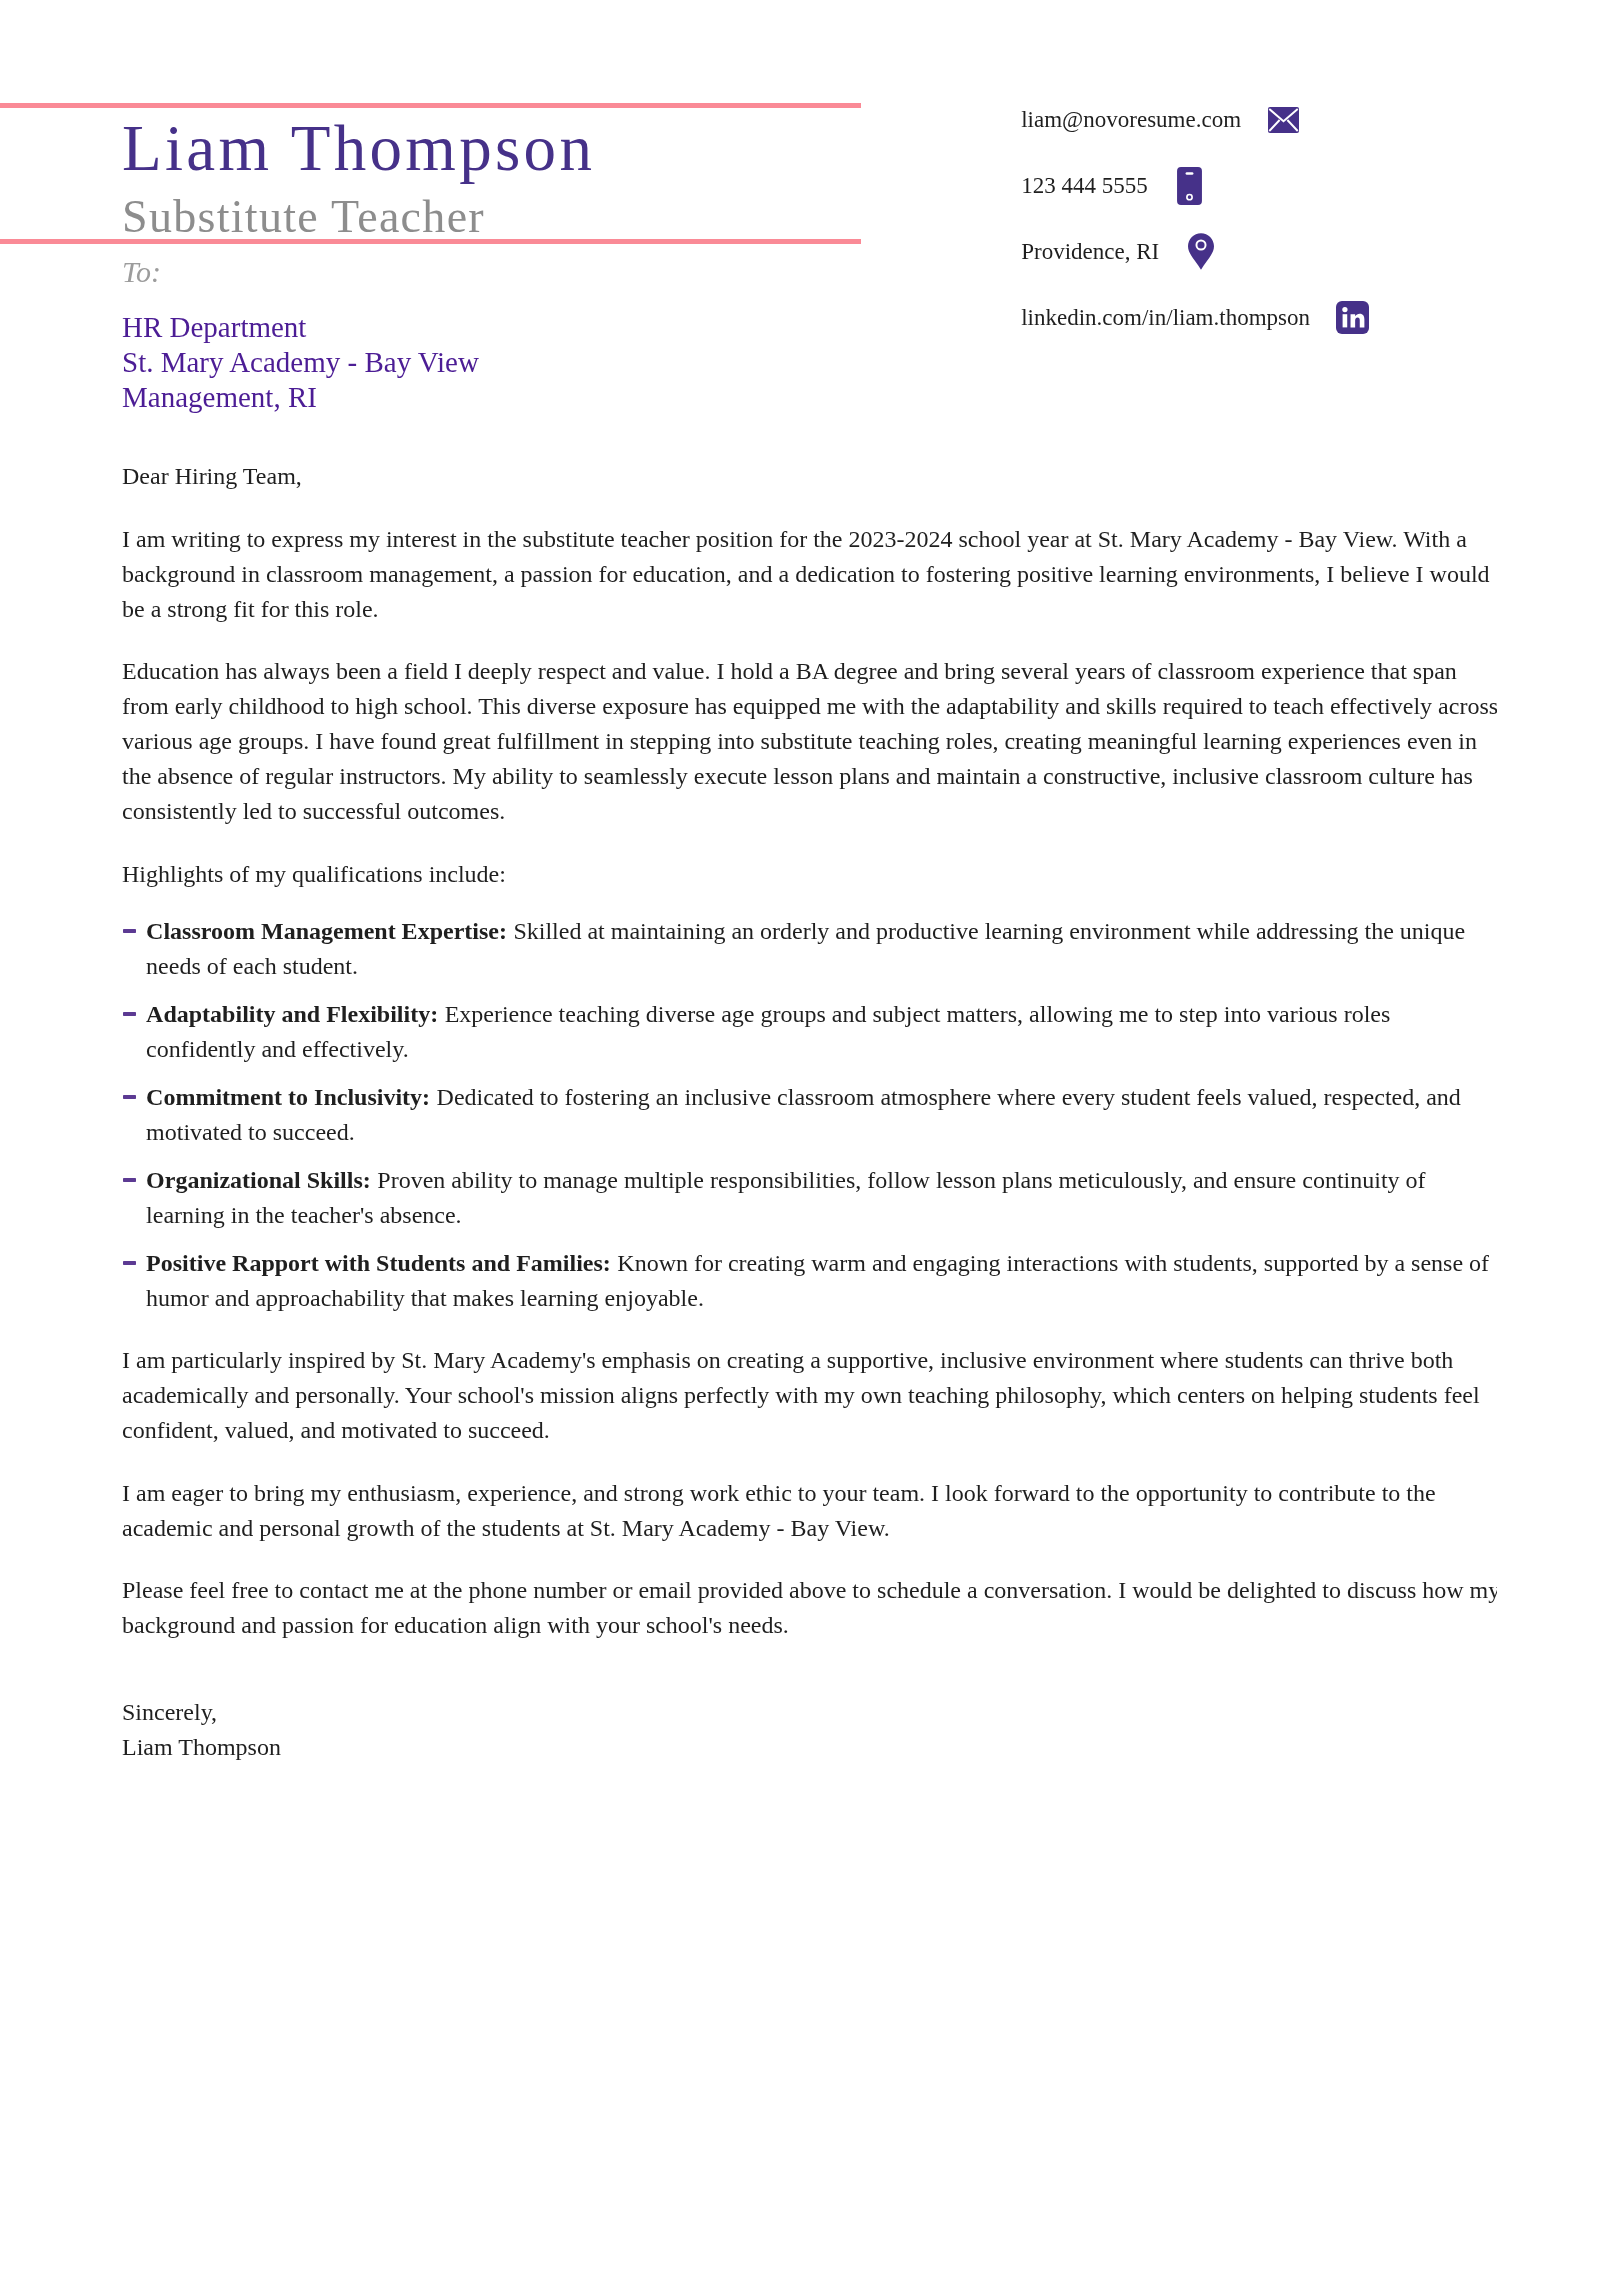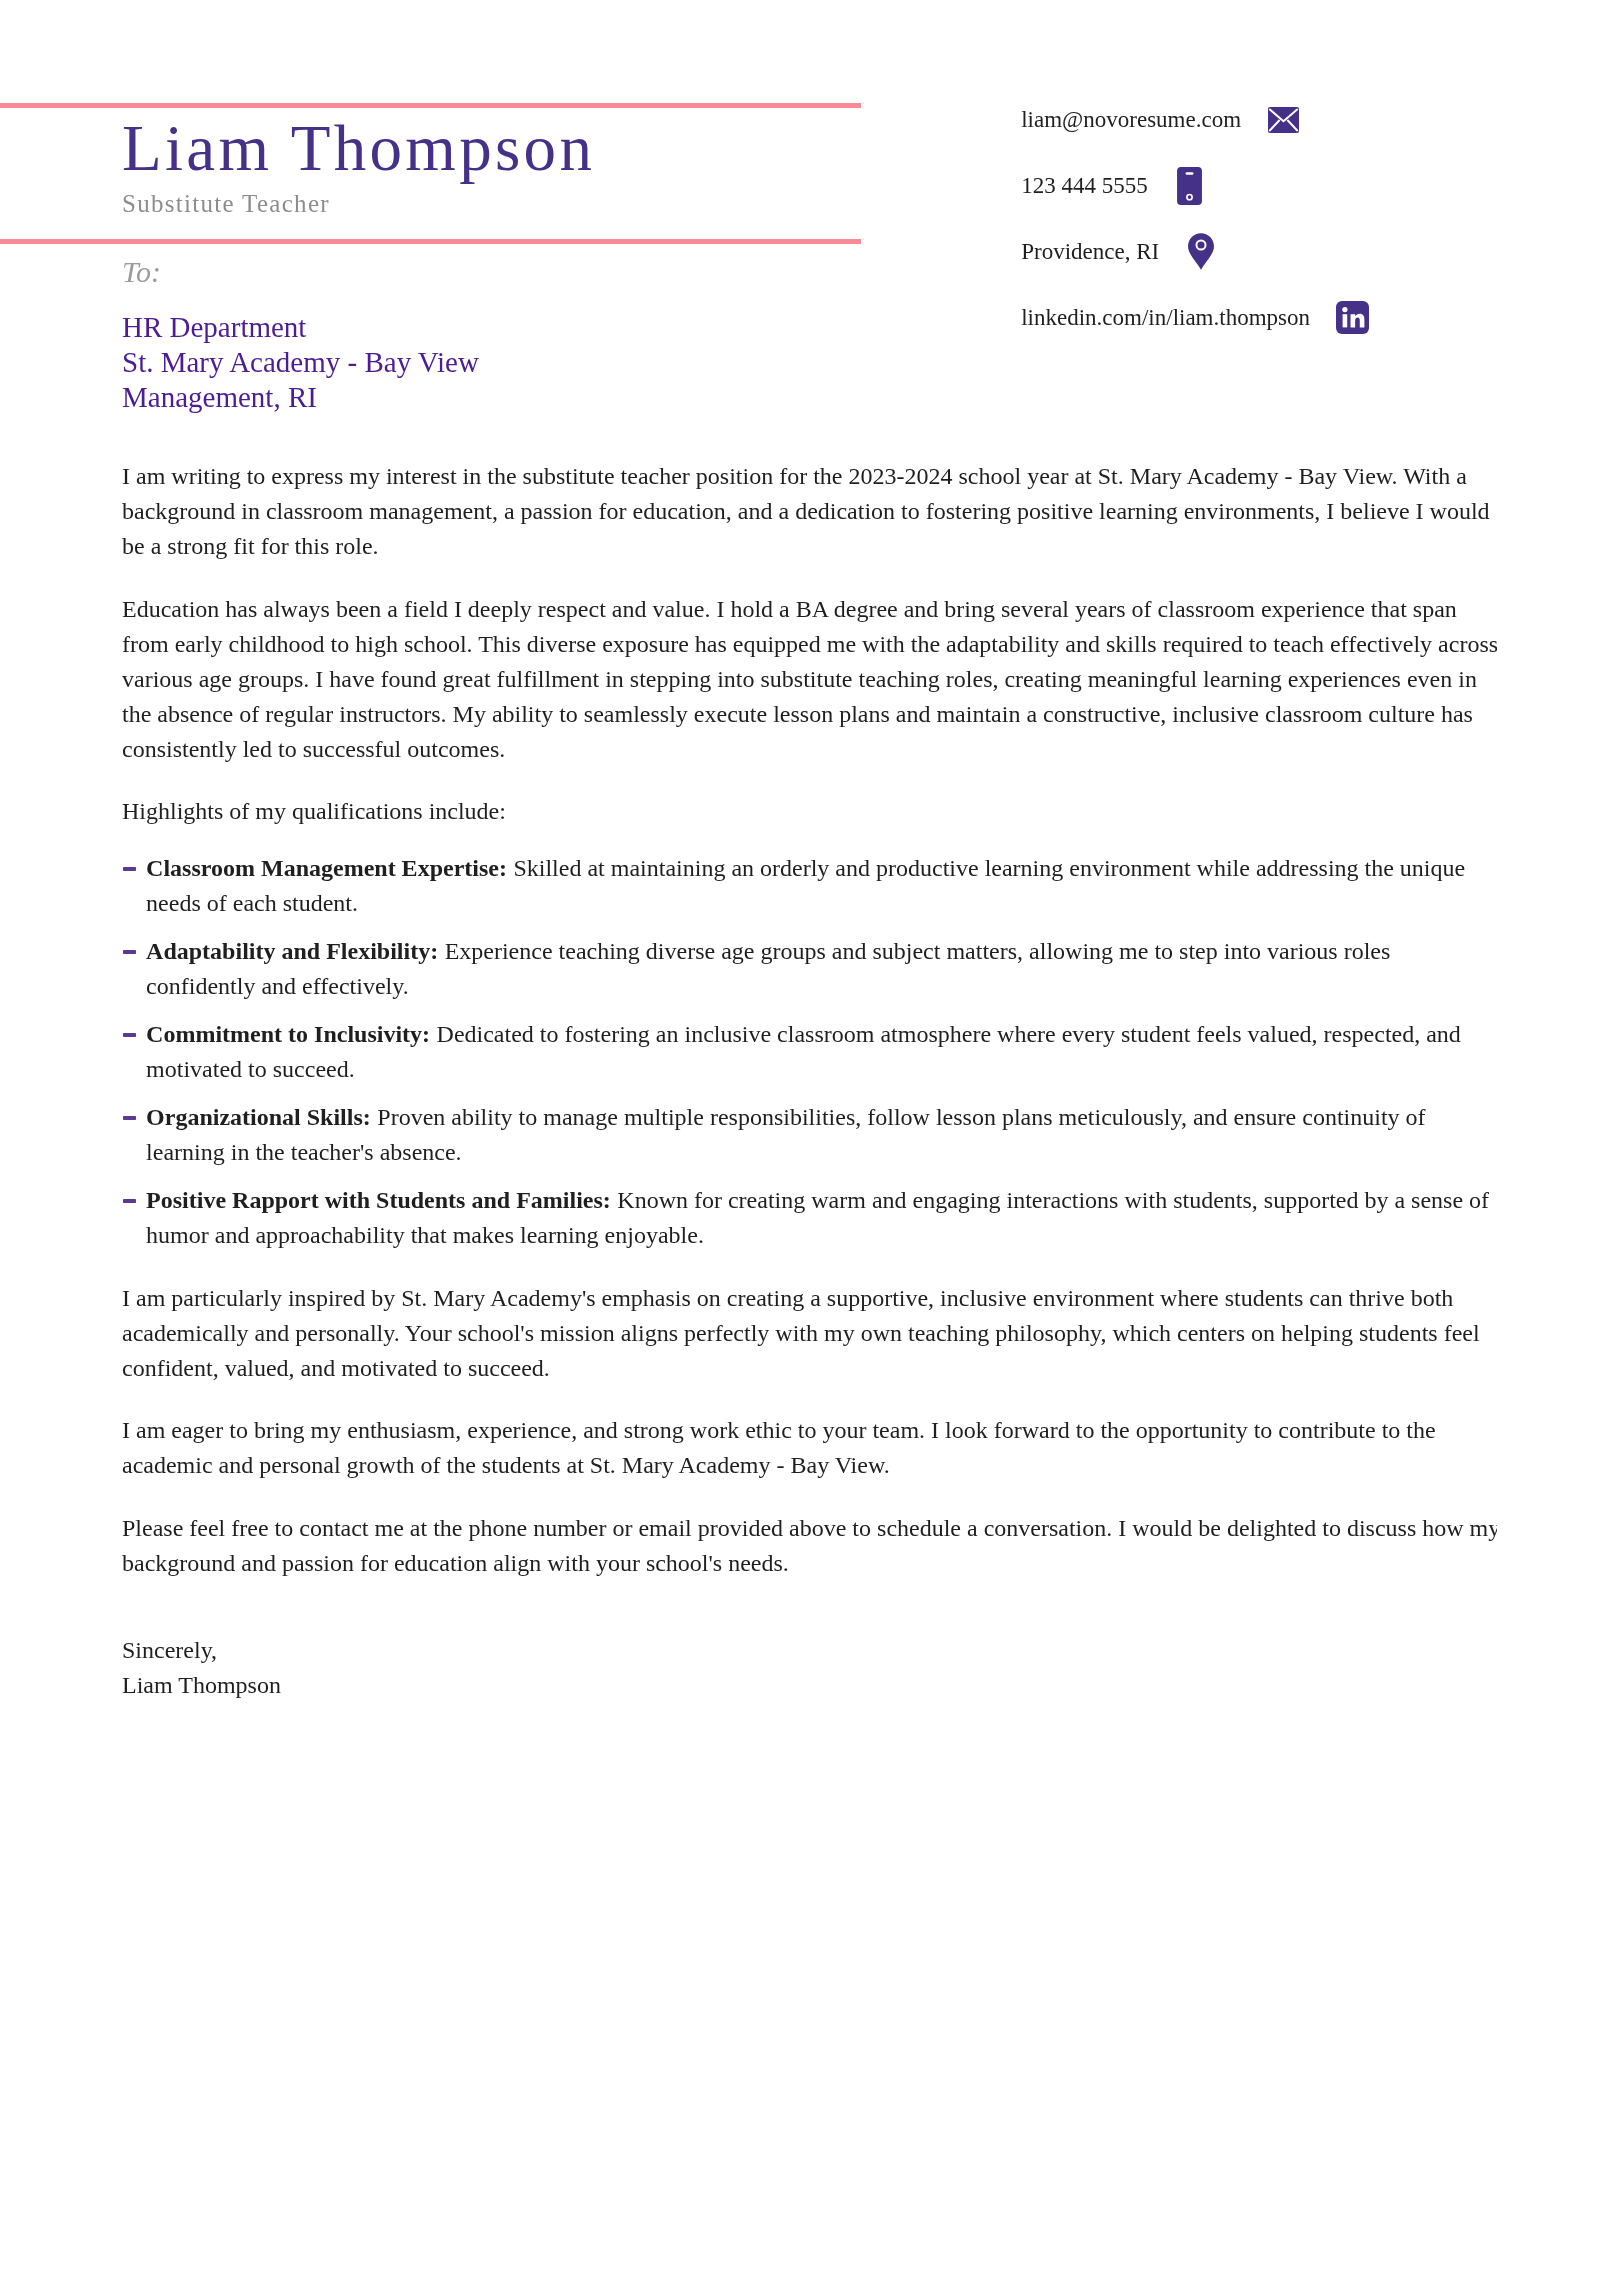--- a/index.html
+++ b/index.html
@@ -26,21 +26,21 @@
   .rule{position:absolute;left:0;width:861px;height:4.6px;background:var(--accent-pink);}
   .rule-top{top:103px;}
   .rule-bottom{top:239px;}
   
   .hdr{position:absolute;left:122px;top:113px;width:720px;}
   .hdr h1{
     font-size:65px;font-weight:normal;line-height:1.1;
     color:var(--accent-purple);letter-spacing:3.3px;white-space:nowrap;
   }
   .hdr .subtitle{
-    margin-top:5.2px;font-size:25px;color:var(--subtitle-gray);
+    margin-top:5.2px;font-size:46px;color:var(--subtitle-gray);
     letter-spacing:1.3px;white-space:nowrap;
   }
   
   .contact{position:absolute;top:101px;right:128px;}
   .crow{
     display:flex;justify-content:flex-start;align-items:center;
     height:37px;margin-bottom:29px;gap:25px;
   }
   .ctext{font-size:23px;color:var(--text-color);white-space:nowrap;}
   .icon{color:var(--accent-purple);width:34px;display:flex;justify-content:center;align-items:center;flex-shrink:0;}
@@ -129,20 +129,21 @@
 
   <section class="recipient">
     <div class="to-label">To:</div>
     <div class="rline">HR Department</div>
     <div class="rline">St. Mary Academy - Bay View</div>
     <div class="rline">Management, RI</div>
   </section>
 
   <main class="body">
 
+    <p>Dear Hiring Team,</p>
 
     <p>I am writing to express my interest in the substitute teacher position for the 2023-2024 school year at St. Mary Academy - Bay View. With a background in classroom management, a passion for education, and a dedication to fostering positive learning environments, I believe I would be a strong fit for this role.</p>
 
     <p>Education has always been a field I deeply respect and value. I hold a BA degree and bring several years of classroom experience that span from early childhood to high school. This diverse exposure has equipped me with the adaptability and skills required to teach effectively across various age groups. I have found great fulfillment in stepping into substitute teaching roles, creating meaningful learning experiences even in the absence of regular instructors. My ability to seamlessly execute lesson plans and maintain a constructive, inclusive classroom culture has consistently led to successful outcomes.</p>
 
     <p class="highlights">Highlights of my qualifications include:</p>
 
     <ul>
       <li>
         <span class="dash"></span>

